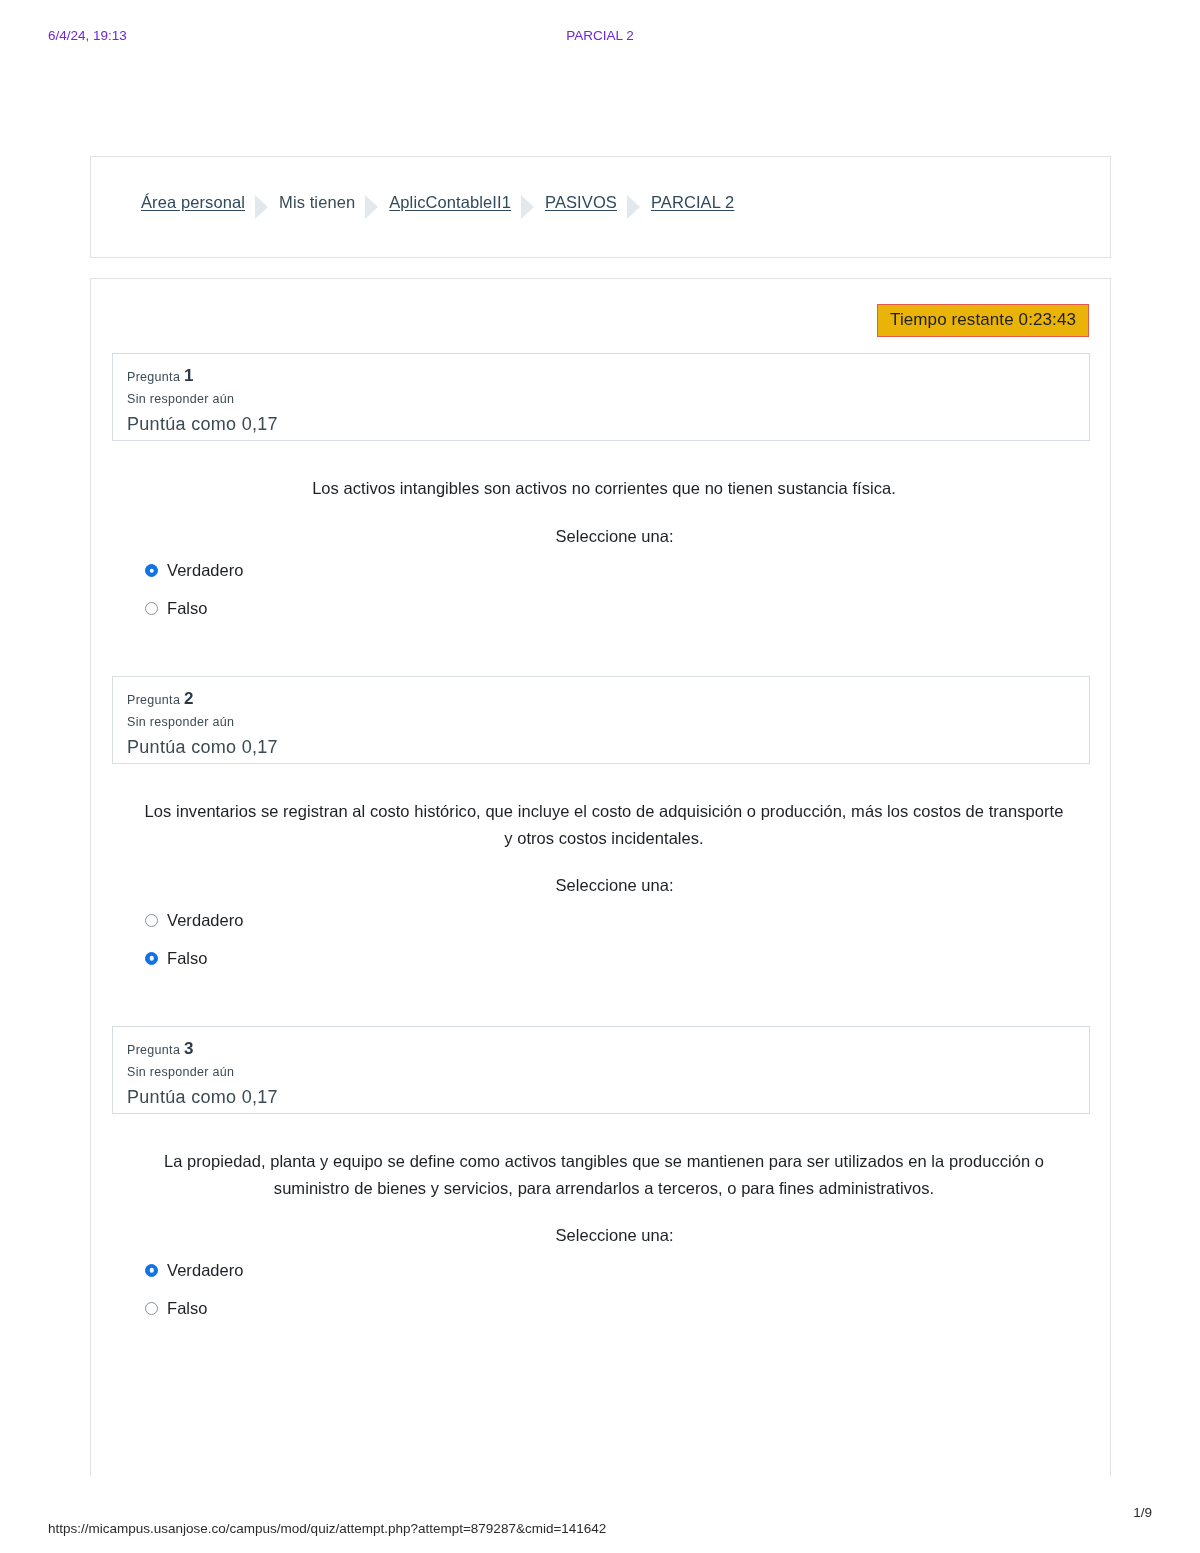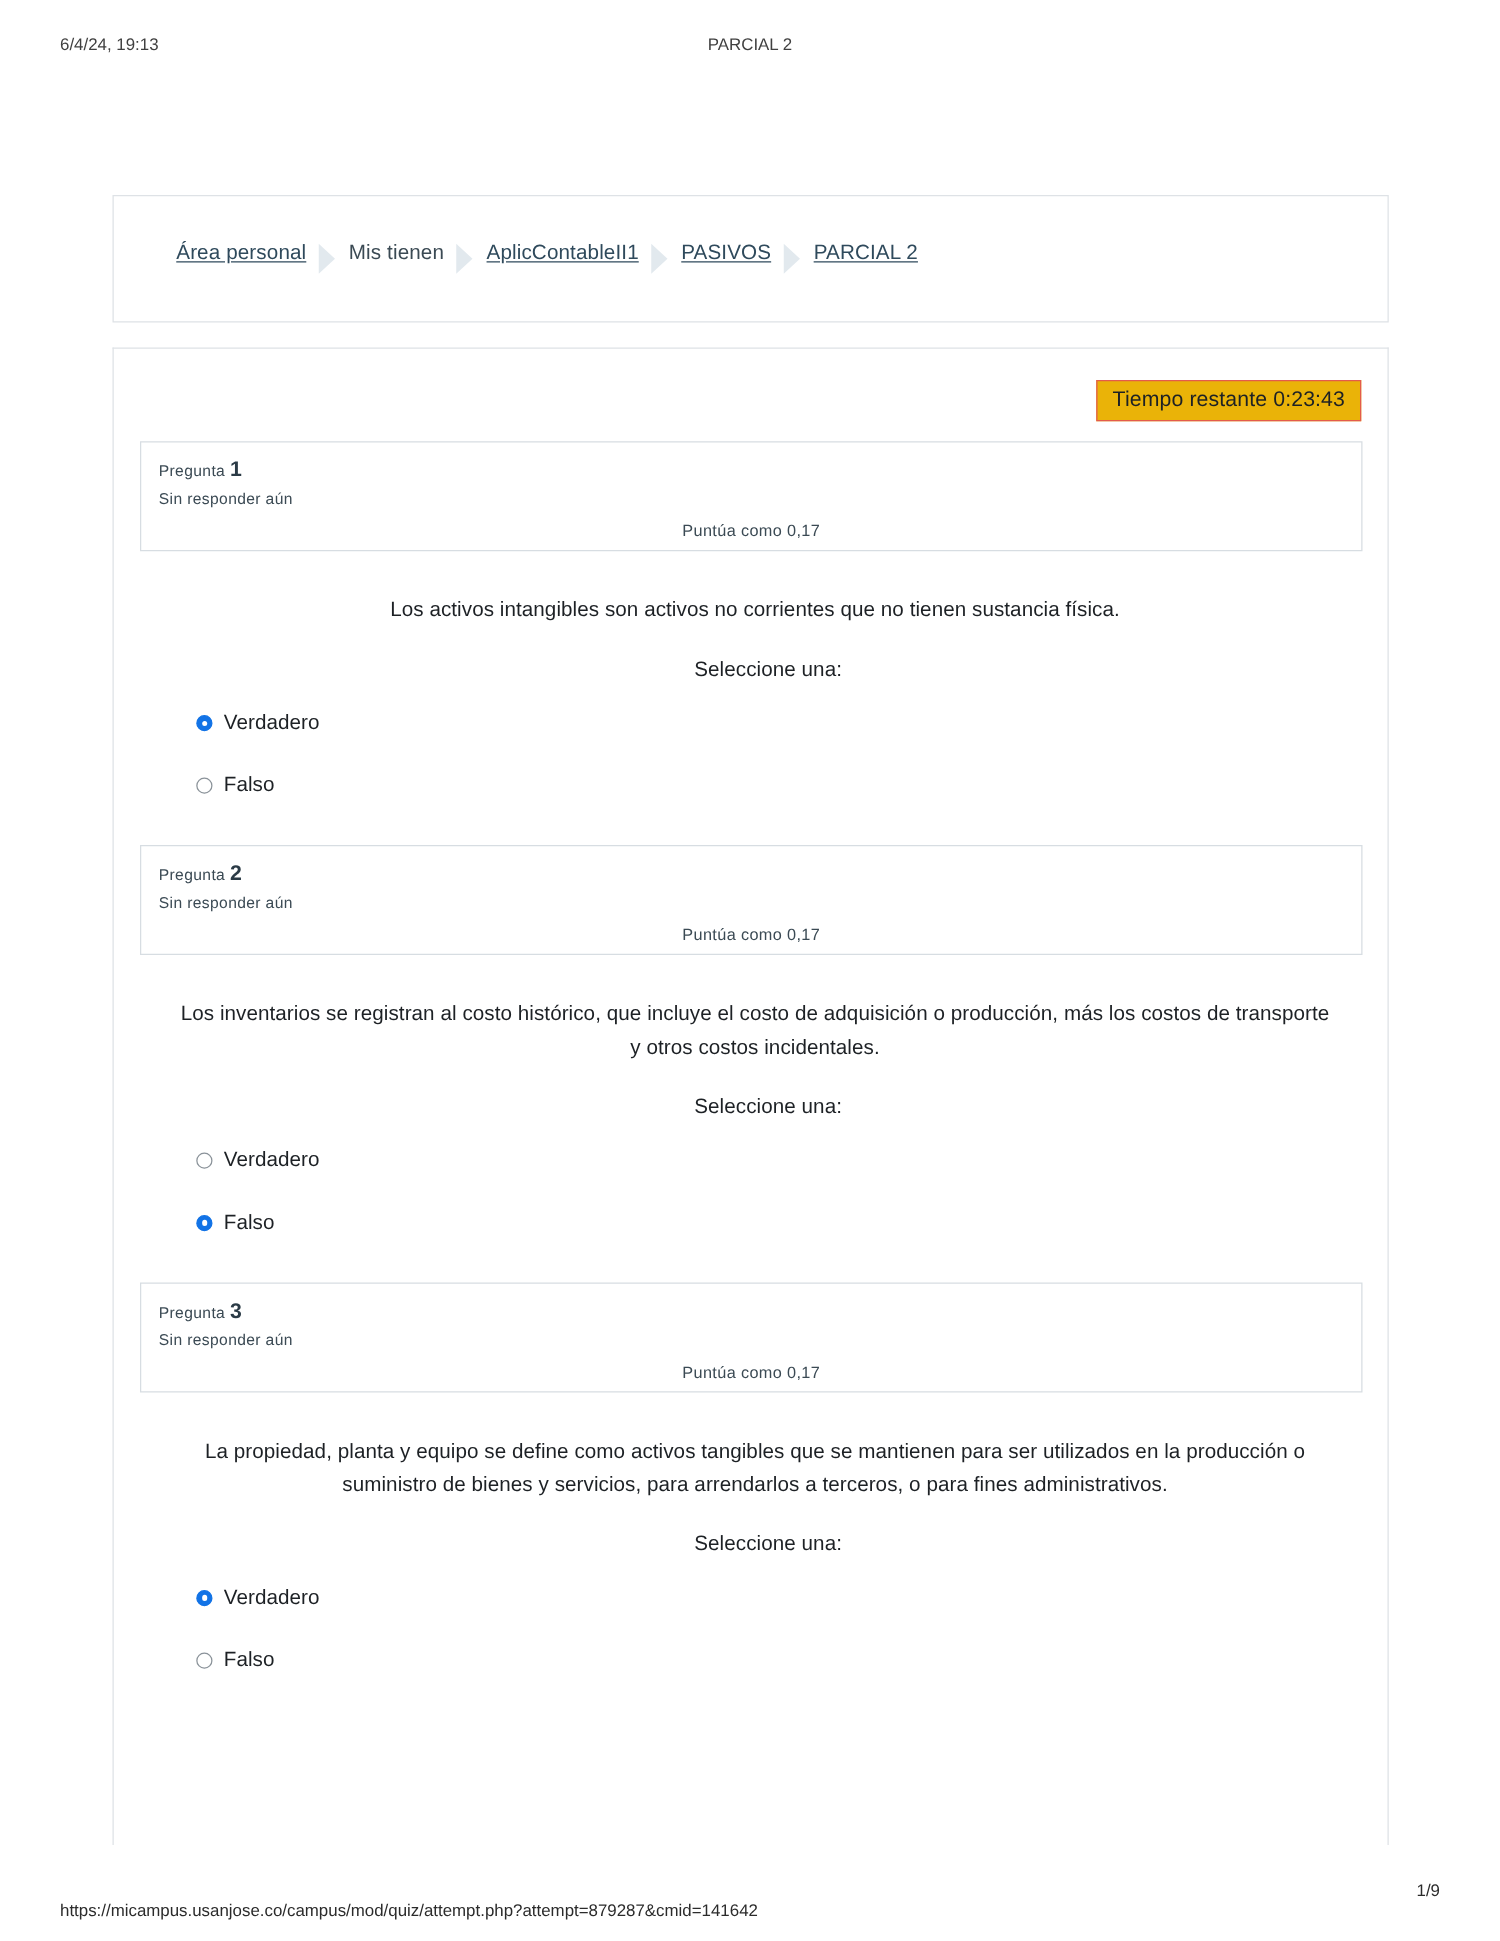--- a/index.html
+++ b/index.html
@@ -18,21 +18,21 @@
   }
 
   
   .print-header {
     position: absolute;
     top: 28px;
     left: 0;
     width: 1200px;
     height: 20px;
     font-size: 13.5px;
-    color: #404040;
+    color: #6d28d9;
   }
   .print-header .ph-date {
     position: absolute;
     left: 48px;
     top: 0;
     white-space: nowrap;
   }
   .print-header .ph-title {
     position: absolute;
     left: 0;
@@ -150,26 +150,25 @@
     letter-spacing: 0;
   }
   .q-info .q-state {
     font-size: 12.5px;
     color: #3b4a54;
     letter-spacing: .3px;
     margin: 0 0 9px 0;
     line-height: 1;
   }
   .q-info .q-marks {
-    font-size: 13px;
+    font-size: 18px;
     color: #3b4a54;
     letter-spacing: .3px;
-    margin: 12px;
+    margin: 0;
     line-height: 1;
-    text-align: center;
   }
 
   .q-body {
     padding: 34px 0 0 27px;
     text-align: center;
   }
   .q-text {
     font-size: 16.5px;
     line-height: 1.62;
     color: #1d2125;
@@ -185,21 +184,21 @@
   }
   .answers {
     margin: 8px 0 0 0;
     padding: 0;
     list-style: none;
   }
   .answer {
     display: flex;
     align-items: center;
     height: 34px;
-    margin: 16px;
+    margin: 4px;
   }
   .radio {
     width: 13px;
     height: 13px;
     border-radius: 50%;
     flex: 0 0 auto;
     margin: 0 9px 0 2px;
     border: 1.2px solid #8a9299;
     background: #ffffff;
     position: relative;

